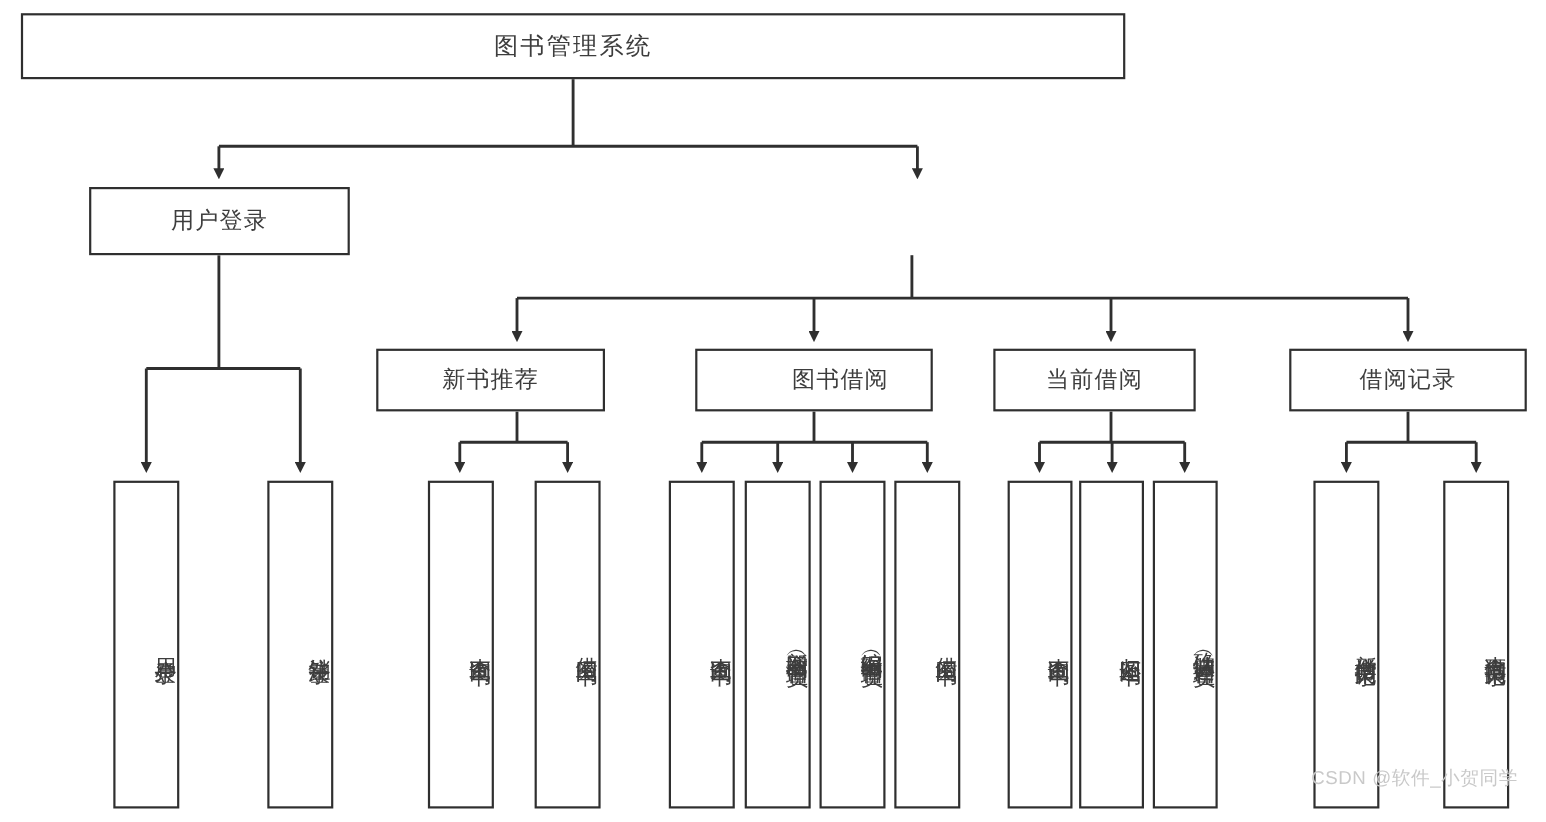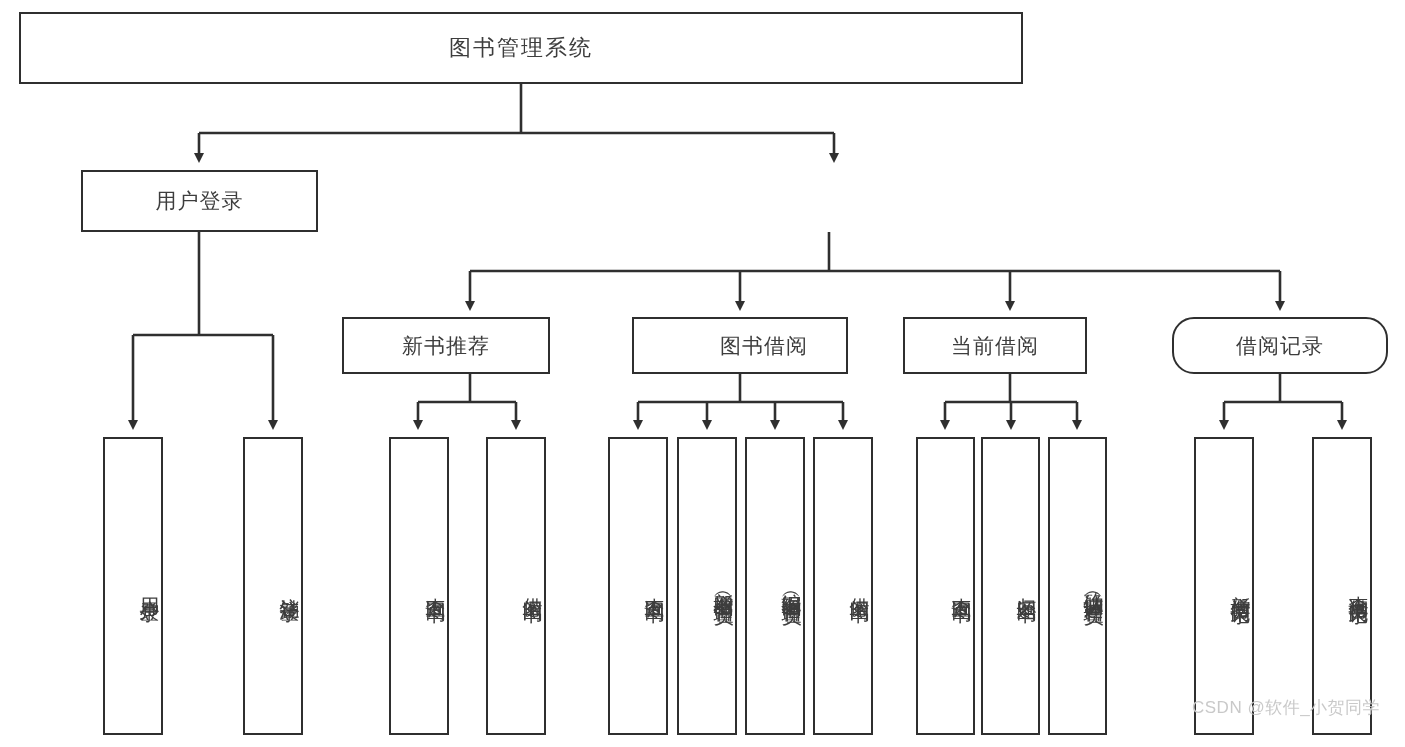--- a/index.html
+++ b/index.html
@@ -82,38 +82,38 @@
       <path d="M1011,402 L1011,425" marker-end="url(#arrow)"></path>
       <path d="M1077,402 L1077,425" marker-end="url(#arrow)"></path>
 
       <path d="M1280,374 L1280,402"></path>
       <path d="M1224,402 L1342,402"></path>
       <path d="M1224,402 L1224,425" marker-end="url(#arrow)"></path>
       <path d="M1342,402 L1342,425" marker-end="url(#arrow)"></path>
     </g>
   </svg>
 
-  <div class="node h root" style="left:19px;top:12px;width:1004px;height:72px;">
+  <div class="node h root" style="left:19px;top:12px;width:1004px;height:60px;">
     <span>图书管理系统</span>
   </div>
 
   <div class="node h" style="left:81px;top:170px;width:237px;height:62px;">
     <span>用户登录</span>
   </div>
 
   <div class="node h" style="left:342px;top:317px;width:208px;height:57px;">
     <span>新书推荐</span>
   </div>
   <div class="node h" style="left:632px;top:317px;width:216px;height:57px;padding-left:48px;">
     <span>图书借阅</span>
   </div>
   <div class="node h" style="left:903px;top:317px;width:184px;height:57px;">
     <span>当前借阅</span>
   </div>
-  <div class="node h" style="left:1172px;top:317px;width:216px;height:57px;border-radius:22px;">
+  <div class="node h" style="left:1172px;top:317px;width:216px;height:57px;">
     <span>借阅记录</span>
   </div>
 
   <div class="node v" style="left:103px;top:437px;width:60px;height:298px;">
     <span class="vlabel">用户登录</span>
   </div>
   <div class="node v" style="left:243px;top:437px;width:60px;height:298px;">
     <span class="vlabel">注销登录</span>
   </div>
 

